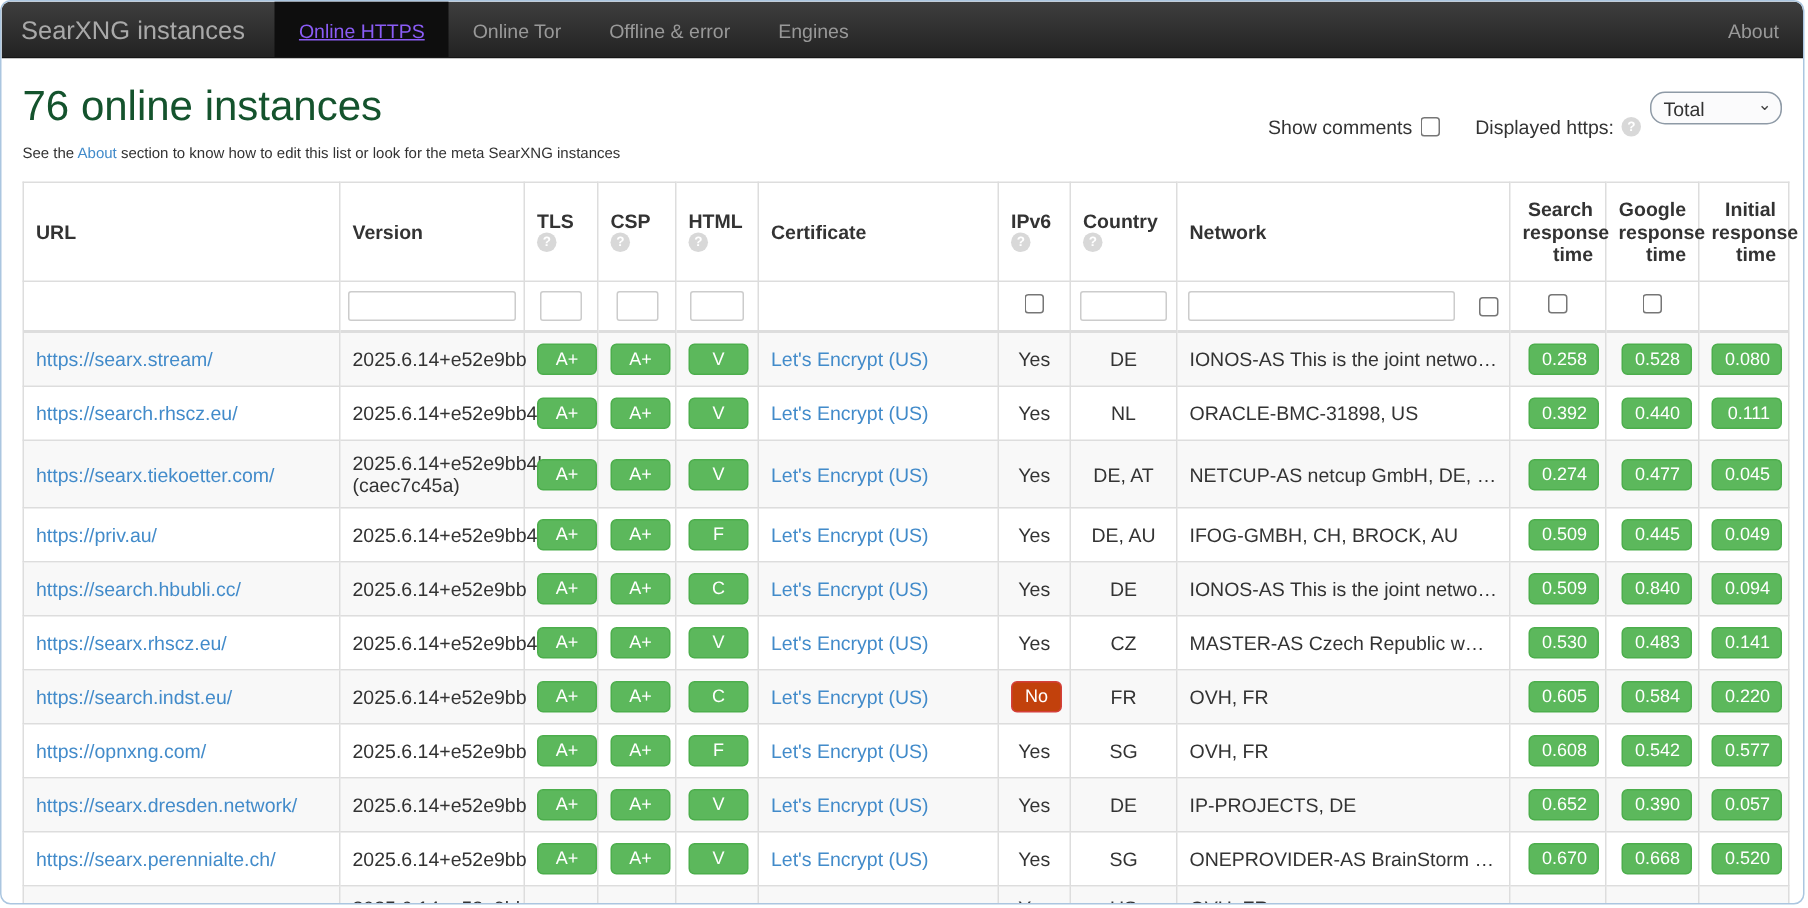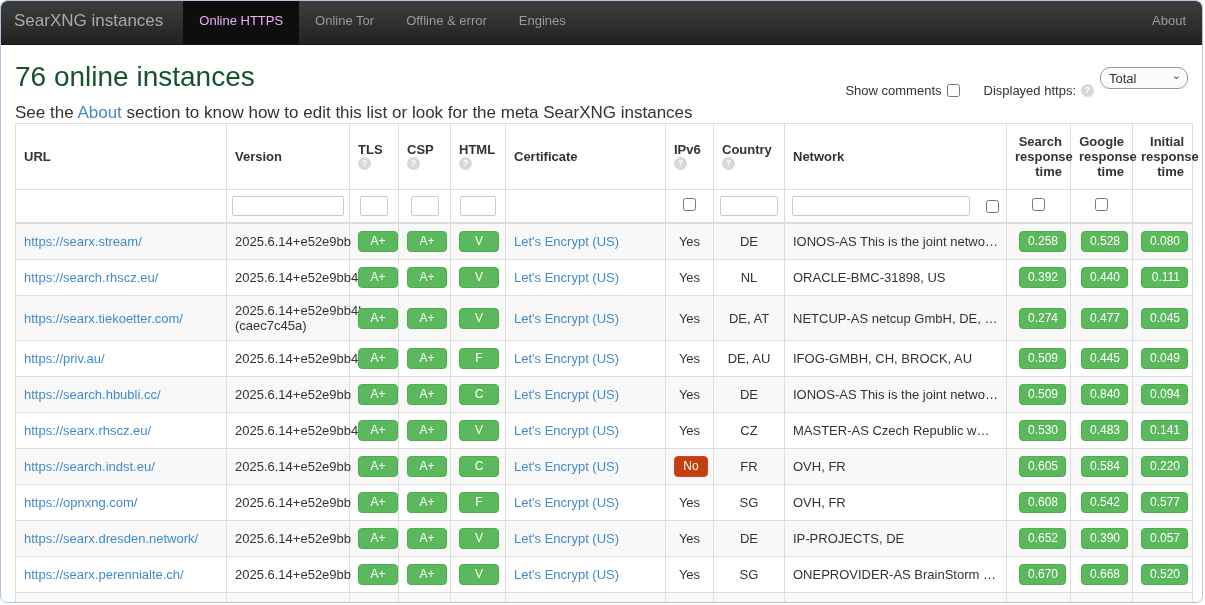--- a/index.html
+++ b/index.html
@@ -11,37 +11,37 @@
   }
   .page {
     width: 1203px; height: 603px;
     border: 1px solid #abc6e0;
     border-radius: 7px;
     overflow: hidden;
     background: #fff;
   }
   
   .navbar {
-    height: 44px;
+    height: 38px;
     background: linear-gradient(#3e3e3e, #222);
     border-bottom: 1px solid #151515;
     display: flex; align-items: stretch;
     border-radius: 6px 6px 0 0;
   }
   .brand {
     color: #a9a9a9; font-size: 17px;
     line-height: 40px; padding: 0 20px 0 13px;
     white-space: nowrap;
   }
   .nav-tabs { display: flex; list-style: none; }
   .nav-tab {
     color: #999; font-size: 13px; line-height: 40px;
     padding: 0 16px; cursor: pointer; white-space: nowrap;
   }
-  .nav-tab.active { background: #0e0e0e; color: #f0abfc; }
+  .nav-tab.active { background: #0e0e0e; color: #8b5cf6; text-decoration: underline; }
   .nav-right { margin-left: auto; color: #999; font-size: 13px; line-height: 40px; padding: 0 16px; cursor: pointer; }
   
   .content { padding: 0 14px; }
   .controls {
     float: right; margin-top: 13px;
     display: flex; align-items: center; gap: 6px;
     font-size: 13px; color: #333;
   }
   .controls .grp { display: flex; align-items: center; gap: 5px; margin-top: 25px; }
   .controls .spacer { width: 12px; }
@@ -60,21 +60,21 @@
     width: 88px; height: 22px;
     padding: 1px 20px 1px 8px;
     border: 1px solid #8e9aa6; border-radius: 10px;
     background: #fbfbfc;
   }
   .select-wrap .chev {
     position: absolute; right: 7px; top: 2px;
     font-size: 11px; color: #444; pointer-events: none;
   }
   h1.page-title { font-size: 28px; font-weight: 400; color: #14532d; padding-top: 16px; margin-bottom: 10px; letter-spacing: 0; }
-  .subtitle { font-size: 17px; color: #333; }
+  .subtitle { font-size: 10px; color: #333; margin-bottom: 13px; }
   .subtitle a, td a { color: #428bca; text-decoration: none; }
   
   table { border-collapse: collapse; table-layout: fixed; width: 1177px; }
   th, td { border: 1px solid #ddd; font-size: 13px; }
   thead th { padding: 10px 8px; text-align: left; vertical-align: middle; font-weight: bold; color: #333; height: 62px; }
   thead th:nth-child(10), thead th:nth-child(11), thead th:nth-child(12) { text-align: right; }
   .filter-row td { padding: 6px 5px; height: 33px; border-bottom: 2px solid #ddd; text-align: center; vertical-align: middle; }
   .filter-row .f-left { text-align: left; }
   .filter-row input[type="text"] {
     height: 20px; border: 1px solid #ccc; border-radius: 2px;

